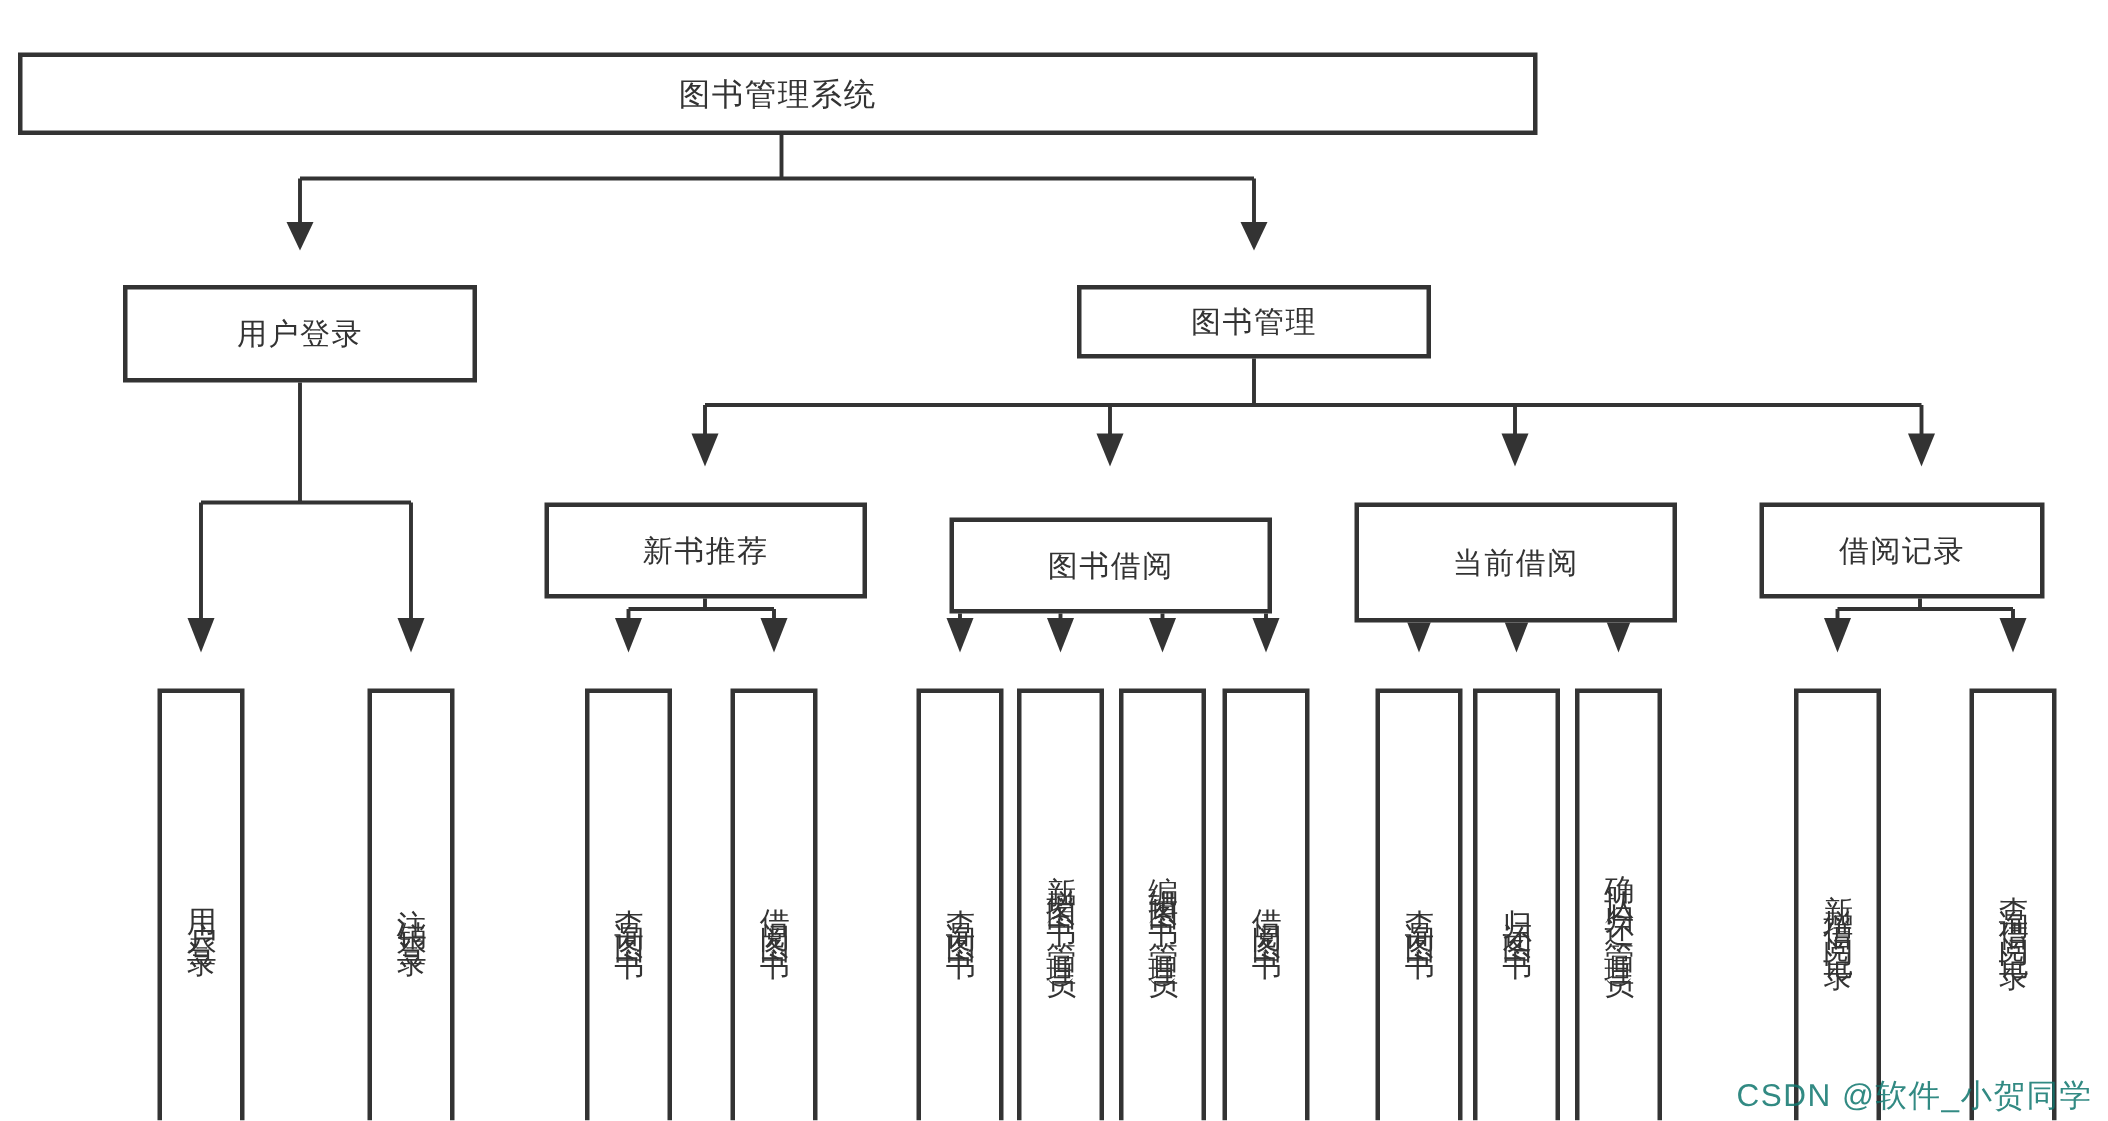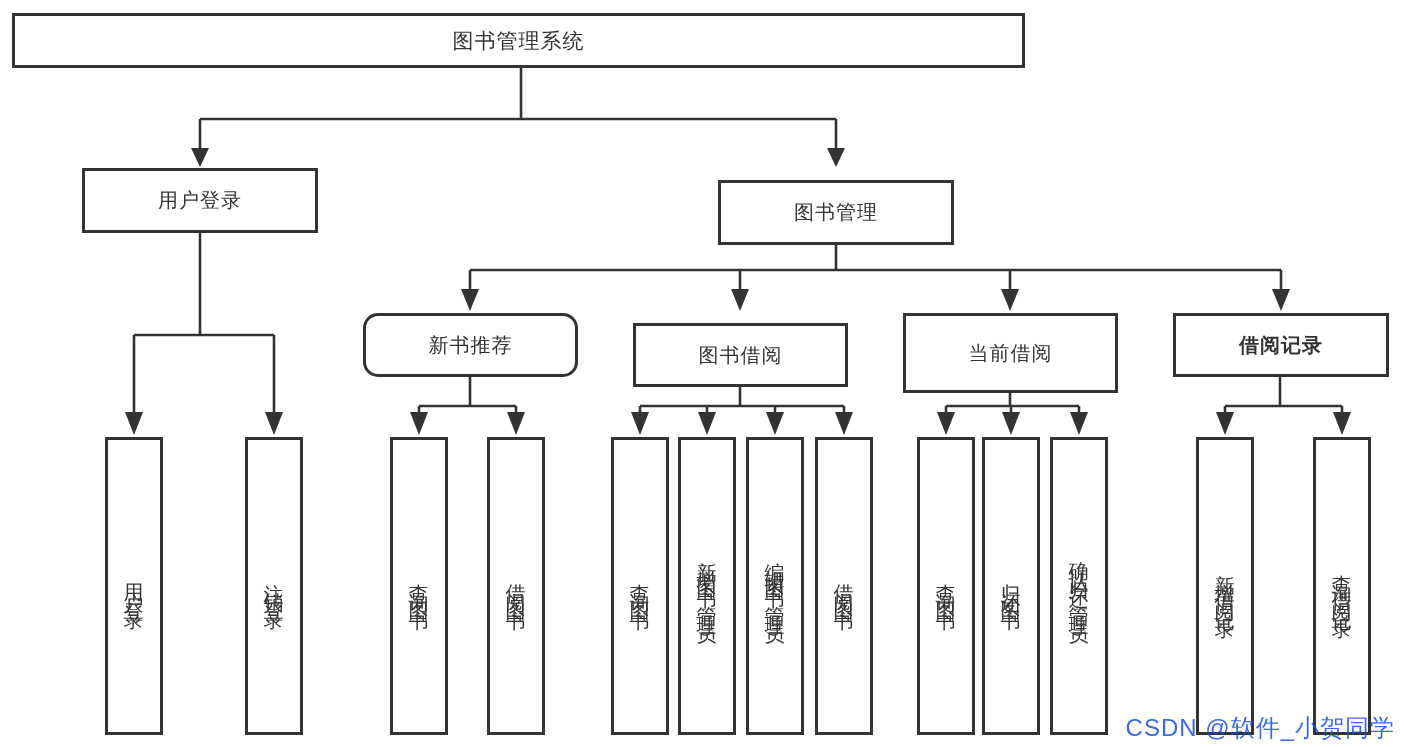--- a/index.html
+++ b/index.html
@@ -20,47 +20,48 @@
   .node{
     position:absolute;
     box-sizing:border-box;
     border:3px solid #333333;
     background:#ffffff;
     display:flex;align-items:center;justify-content:center;
     font-size:20px;
     z-index:2;
     text-align:center;
     letter-spacing:1px;
+    margin-top:22px;
   }
   .n-root{left:12px;top:13px;width:1013px;height:55px;font-size:21px;}
   .n-l2a{left:82px;top:168px;width:236px;height:65px;}
-  .n-l2b{left:718px;top:180px;width:236px;height:65px;}
-  .n-l3a{left:363px;top:313px;width:215px;height:64px;border-radius:15px;}
+  .n-l2b{left:718px;top:168px;width:236px;height:49px;}
+  .n-l3a{left:363px;top:313px;width:215px;height:64px;}
   .n-l3b{left:633px;top:323px;width:215px;height:64px;}
   .n-l3c{left:903px;top:313px;width:215px;height:80px;}
-  .n-l3d{left:1173px;top:313px;width:216px;height:64px;font-weight:bold;}
+  .n-l3d{left:1173px;top:313px;width:190px;height:64px;}
   .leaf{
     top:437px;width:58px;height:298px;
     writing-mode:vertical-rl;
     letter-spacing:9px;
     line-height:58px;
     font-size:20px;
   }
   .lf-1{left:105px;}  .lf-2{left:245px;}
   .lf-3{left:390px;}  .lf-4{left:487px;}
   .lf-5{left:611px;}  .lf-6{left:678px;}
   .lf-7{left:746px;}  .lf-8{left:815px;}
   .lf-9{left:917px;}  .lf-10{left:982px;}
   .lf-11{left:1050px;}
   .lf-12{left:1196px;} .lf-13{left:1313px;}
   .watermark{
     position:absolute;
     right:10px;bottom:3px;
-    font-size:24px;
-    color:#1d4ed8;
+    font-size:21px;
+    color:#0f766e;
     opacity:0.85;
     z-index:3;
     letter-spacing:1px;
     white-space:nowrap;
   }
 </style>
 </head>
 <body>
 
 <div class="canvas">

